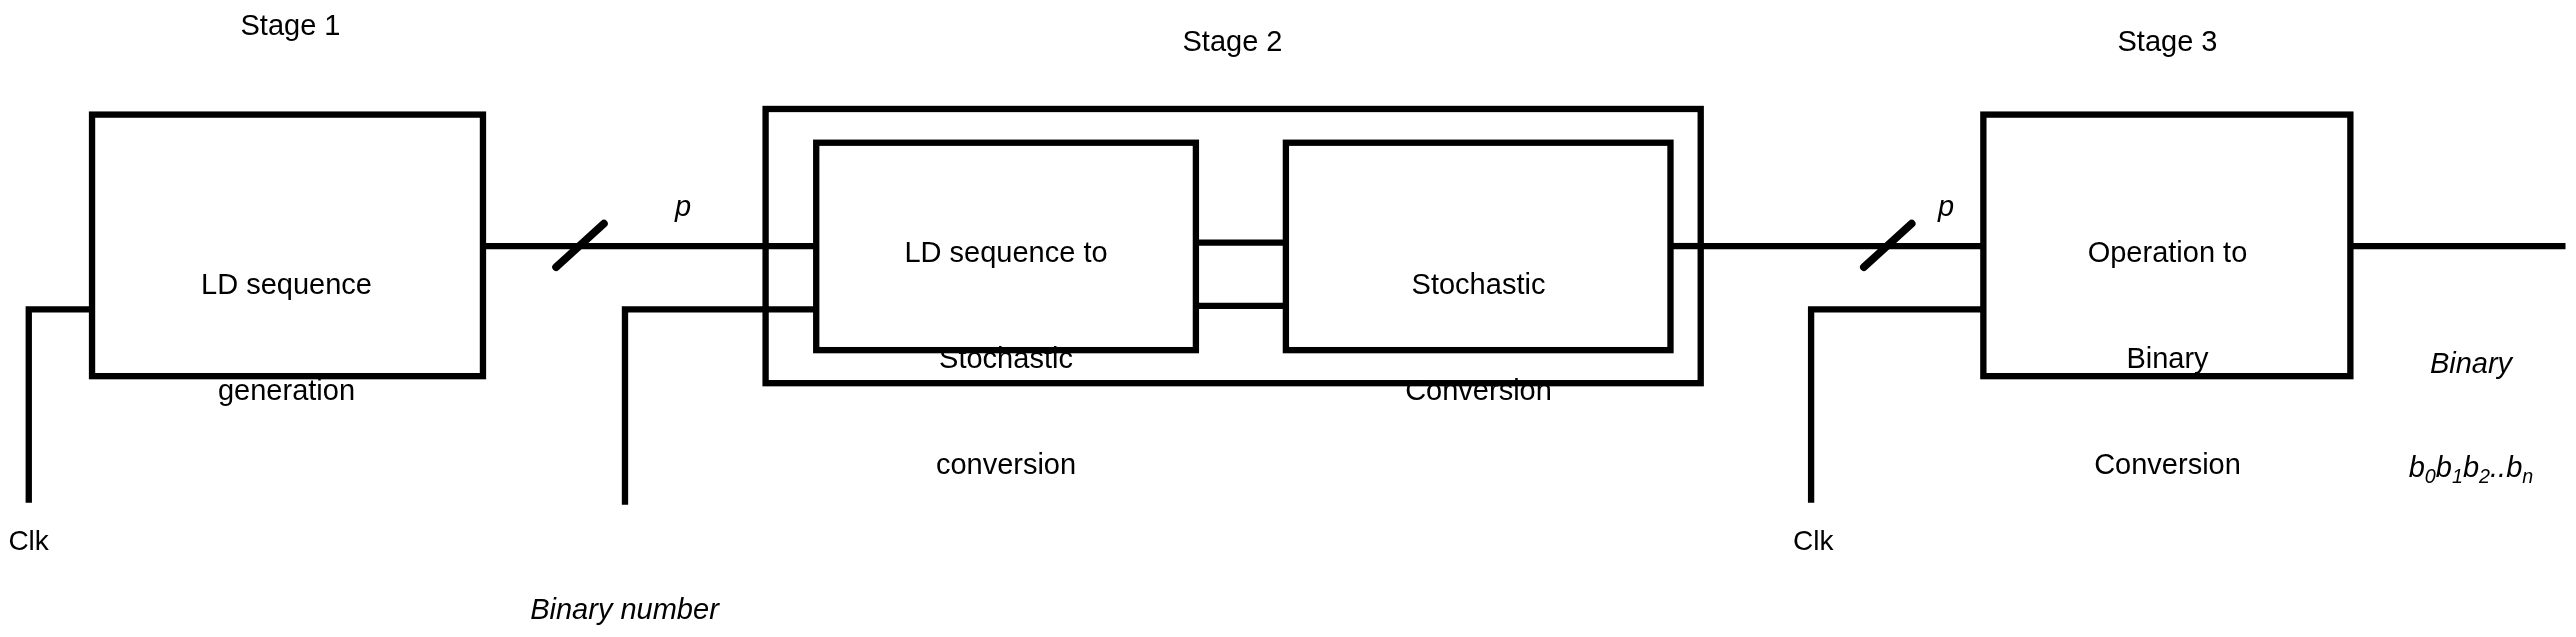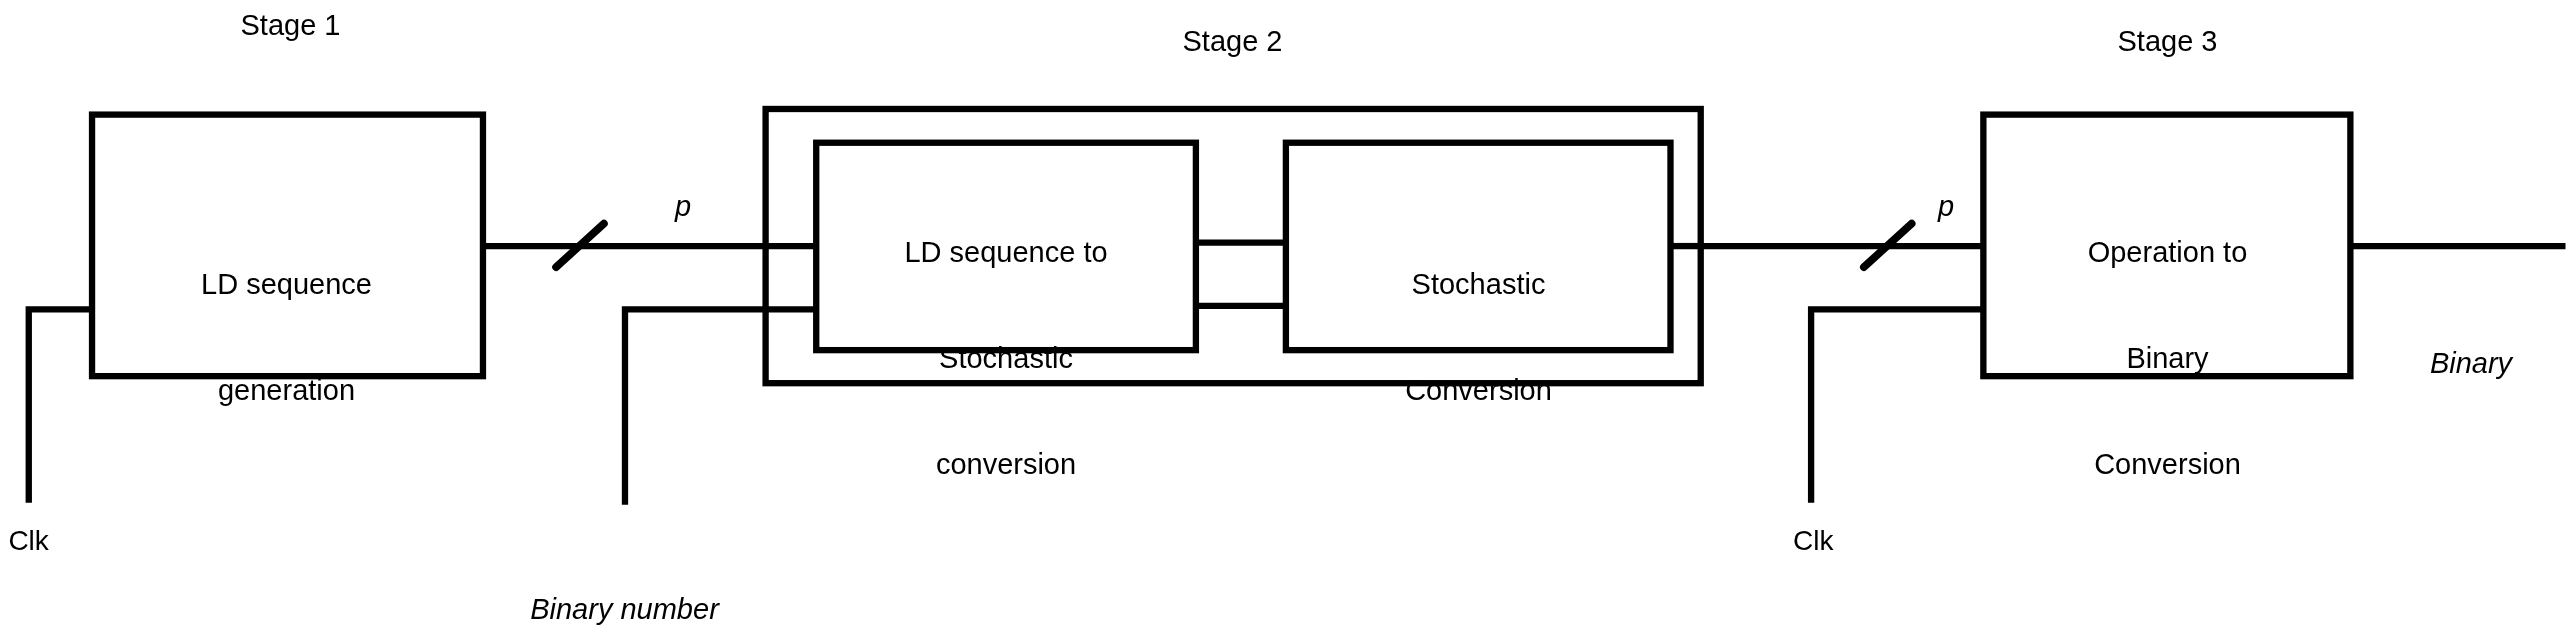--- a/index.html
+++ b/index.html
@@ -163,16 +163,17 @@
 
   <div class="lbl clk-label" style="left:1793px; top:524px;">Clk</div>
 
   <div class="lbl io-label" style="left:484px; top:522px; width:281px;">
     <div>Binary number</div>
     
   </div>
 
   <div class="lbl io-label" style="left:2369px; top:276px; width:204px;">
     <div>Binary</div>
+    <div><span class="bin-expr"><span>b</span><sub>0</sub><span>b</span><sub>1</sub><span>b</span><sub>2</sub><span>..</span><span>b</span><sub>n</sub></span></div>
   </div>
 
 </div>
 
 
 </body></html>

